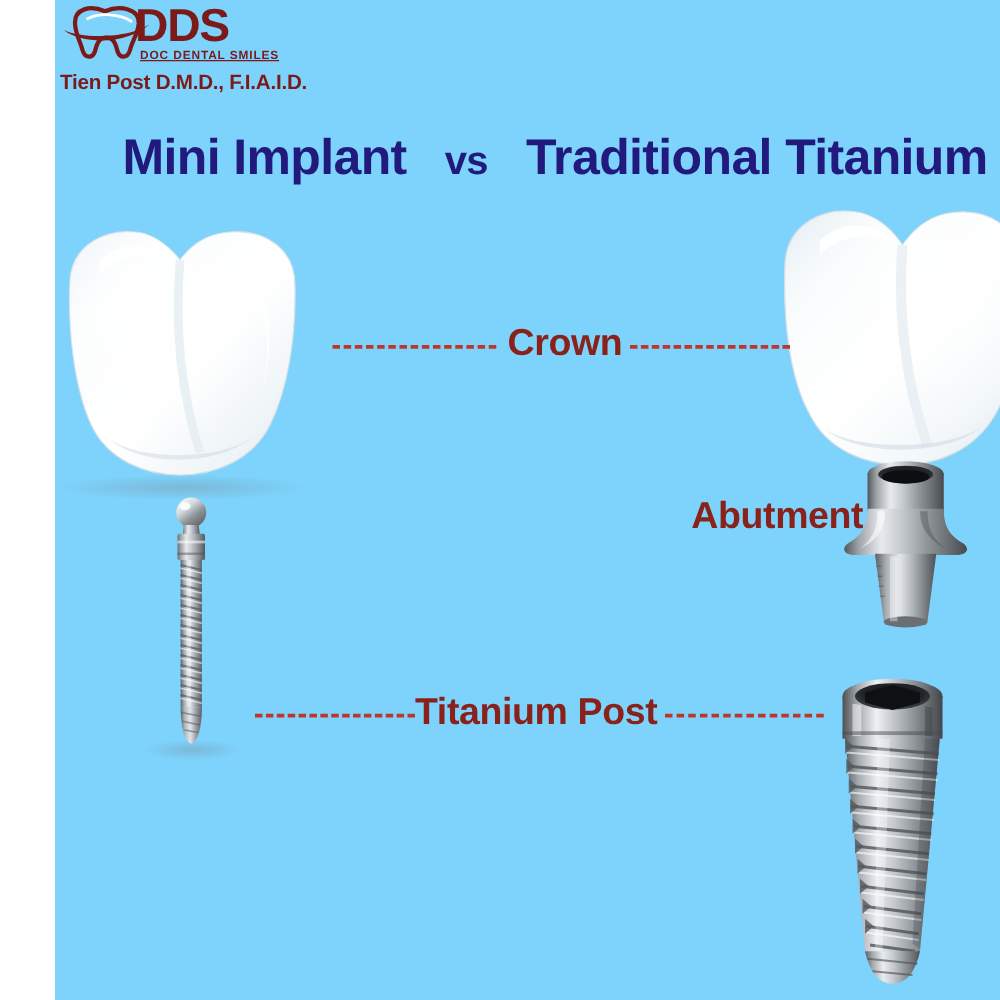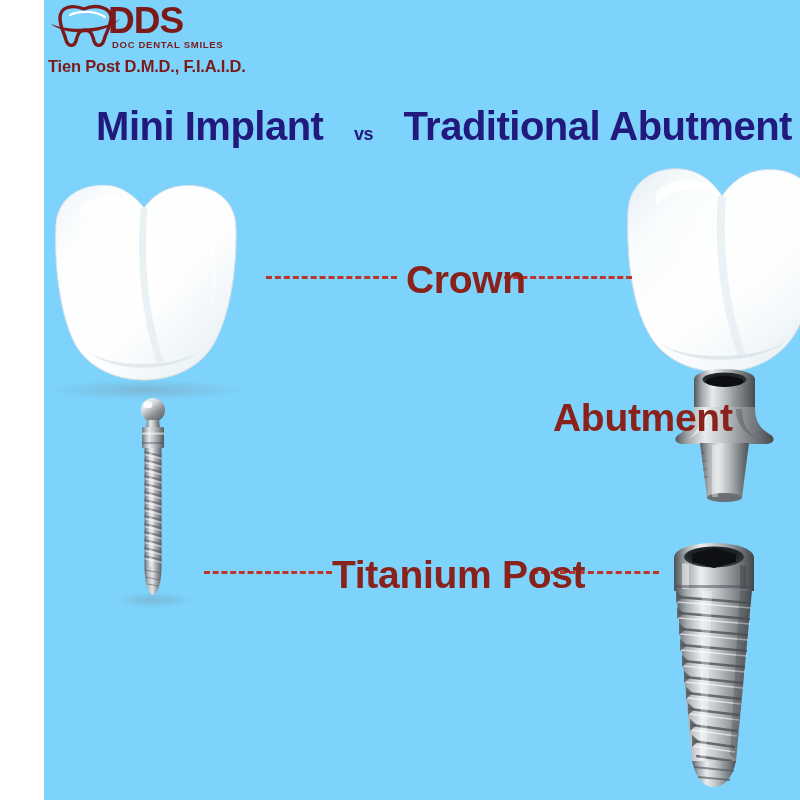--- a/index.html
+++ b/index.html
@@ -48,20 +48,21 @@
   }
   #logo-tagline {
     position: absolute;
     left: 66px;
     top: 39px;
     font-family: "Liberation Sans", sans-serif;
     font-weight: bold;
     font-size: 9.5px;
     letter-spacing: 0.7px;
     color: #7b1a18;
+    text-decoration: underline;
   }
   #logo-doctor {
     position: absolute;
     left: 2px;
     top: 57px;
     font-family: "Liberation Sans", sans-serif;
     font-weight: bold;
     font-size: 16.5px;
     letter-spacing: -0.2px;
     color: #7b1a18;
@@ -79,30 +80,30 @@
   .title-seg {
     display: inline-block;
     font-family: "Liberation Sans", sans-serif;
     font-weight: bold;
     font-size: 40px;
     color: #211a7c;
     letter-spacing: -0.5px;
     vertical-align: baseline;
   }
   #title-vs {
-    font-size: 18px;
+    font-size: 32px;
     margin: 0 26px;
   }
 
   
   .part-label {
     position: absolute;
     font-family: "Liberation Sans", sans-serif;
     font-weight: bold;
-    font-size: 39px;
+    font-size: 30px;
     color: #8a221c;
     letter-spacing: -0.3px;
     white-space: nowrap;
   }
   #label-crown   { left: 362px; top: 258px; }
   #label-abutment{ left: 509px; top: 396px; }
   #label-post    { left: 288px; top: 553px; }
 
   
   .leader {
@@ -159,21 +160,21 @@
     </svg>
 
     <div id="logo-dds">DDS</div>
     <div id="logo-tagline">DOC DENTAL SMILES</div>
     <div id="logo-doctor">Tien Post D.M.D., F.I.A.I.D.</div>
   </div>
 
   <div id="title-row">
     <span class="title-seg" id="title-left">Mini Implant</span>
     <span class="title-seg" id="title-vs">vs</span>
-    <span class="title-seg" id="title-right">Traditional Abutment</span>
+    <span class="title-seg" id="title-right">Traditional Titanium</span>
   </div>
 
   <div class="ground-shadow" id="shadow-left-crown"></div>
   <svg class="crown" id="crown-left" style="left:-4px; top:162px; width:210px; height:230px;" viewBox="0 0 210 230">
     <defs>
       <linearGradient id="enamelL" x1="0" y1="0" x2="1" y2="1">
         <stop offset="0%" stop-color="#e9f1f5"></stop>
         <stop offset="22%" stop-color="#fbfdfe"></stop>
         <stop offset="55%" stop-color="#ffffff"></stop>
         <stop offset="82%" stop-color="#eef4f7"></stop>

